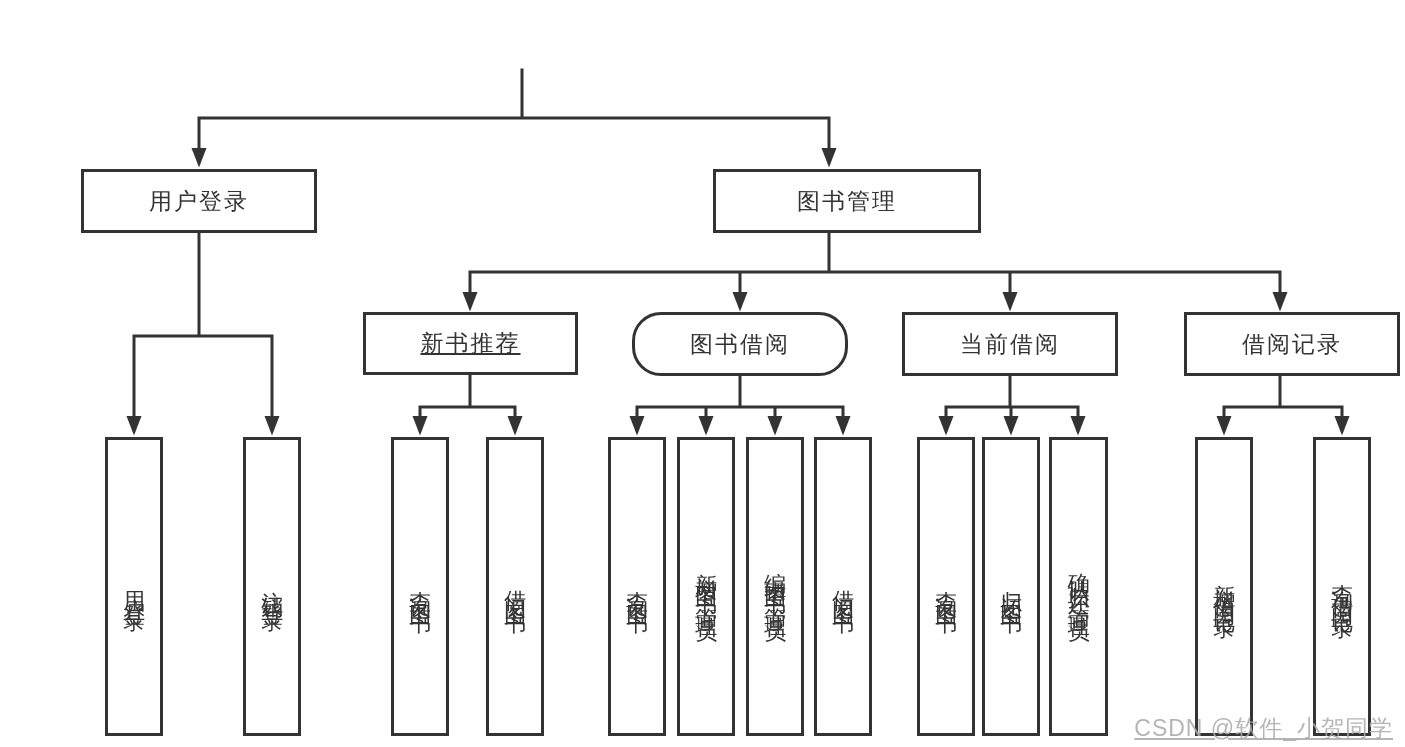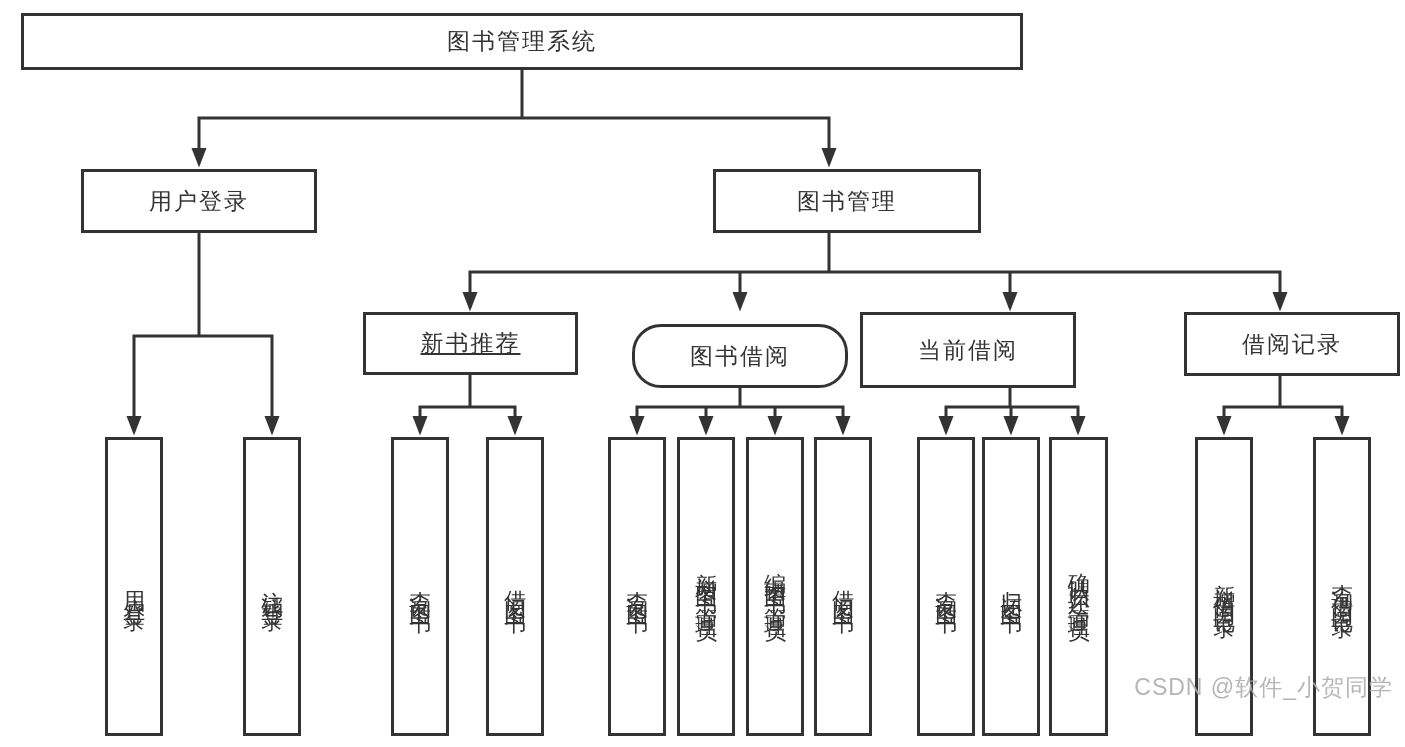--- a/index.html
+++ b/index.html
@@ -34,26 +34,27 @@
     writing-mode: vertical-rl;
     text-orientation: mixed;
     font-size: 22px;
     letter-spacing: 7px;
     line-height: 1.2;
     white-space: normal;
   }
   .watermark {
     position: absolute;
     right: 12px;
-    top: 672px;
+    top: 713px;
     font-size: 23px;
     letter-spacing: 1px;
     color: rgba(171,171,171,0.88);
     z-index: 5;
     pointer-events: none;
+    text-decoration: underline;
   }
 </style>
 </head>
 <body>
 
 <div class="canvas">
 
   <svg class="connectors" viewBox="0 0 1405 747" aria-hidden="true">
     <defs>
       <path id="ah" d="M -7.5 0 L 7.5 0 L 0 19.5 Z" fill="#333333"></path>
@@ -88,28 +89,27 @@
       <use href="#ah" x="775" y="416"></use>
       <use href="#ah" x="843" y="416"></use>
       <use href="#ah" x="946" y="416"></use>
       <use href="#ah" x="1011" y="416"></use>
       <use href="#ah" x="1078" y="416"></use>
       <use href="#ah" x="1224" y="416"></use>
       <use href="#ah" x="1342" y="416"></use>
     </g>
   </svg>
 
-  <div class="box" style="left:21px; top:13px; width:1002px; height:57px;">图书管理系统</div>
 
   <div class="box" style="left:81px; top:169px; width:236px; height:64px;">用户登录</div>
   <div class="box" style="left:713px; top:169px; width:268px; height:64px;">图书管理</div>
 
   <div class="box" style="left:363px; top:312px; width:215px; height:63px;text-decoration:underline;">新书推荐</div>
-  <div class="box" style="left:632px; top:324px; width:216px; height:64px;border-radius:29px;">图书借阅</div>
-  <div class="box" style="left:860px; top:312px; width:216px; height:76px;">当前借阅</div>
+  <div class="box" style="left:632px; top:312px; width:216px; height:64px;border-radius:29px;">图书借阅</div>
+  <div class="box" style="left:902px; top:312px; width:216px; height:64px;">当前借阅</div>
   <div class="box" style="left:1172px; top:312px; width:216px; height:64px;margin-left:12px;">借阅记录</div>
 
   <div class="box vbox" style="left:105px; top:437px; width:58px; height:299px;">用户登录</div>
   <div class="box vbox" style="left:243px; top:437px; width:58px; height:299px;">注销登录</div>
 
   <div class="box vbox" style="left:391px; top:437px; width:58px; height:299px;">查询图书</div>
   <div class="box vbox" style="left:486px; top:437px; width:58px; height:299px;">借阅图书</div>
 
   <div class="box vbox" style="left:608px; top:437px; width:58px; height:299px;">查询图书</div>
   <div class="box vbox" style="left:677px; top:437px; width:58px; height:299px;">新增图书（管理员）</div>

